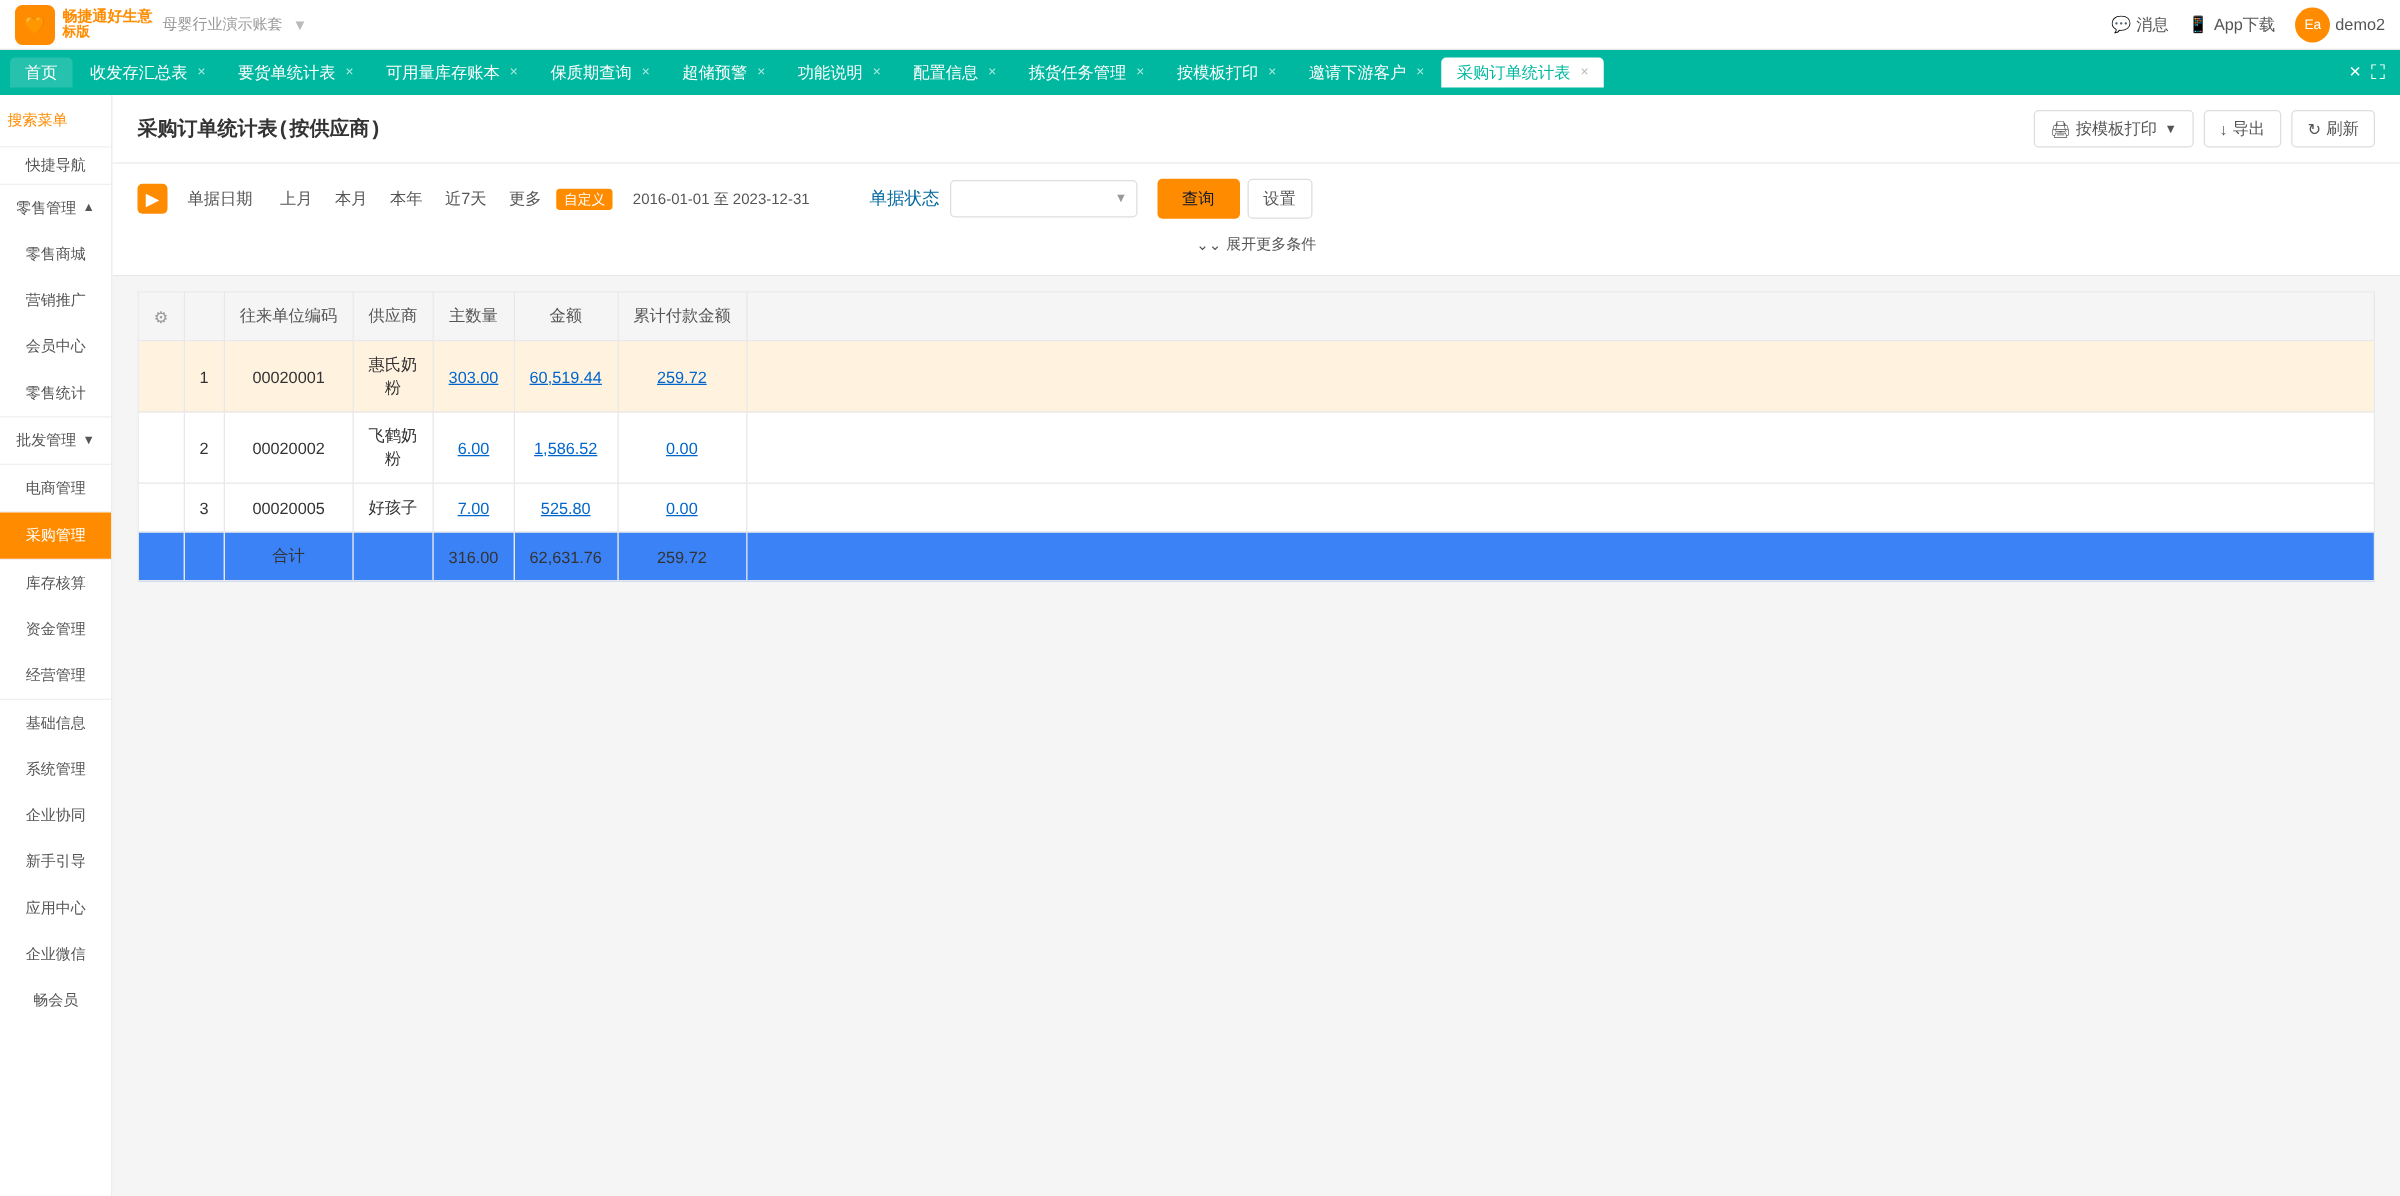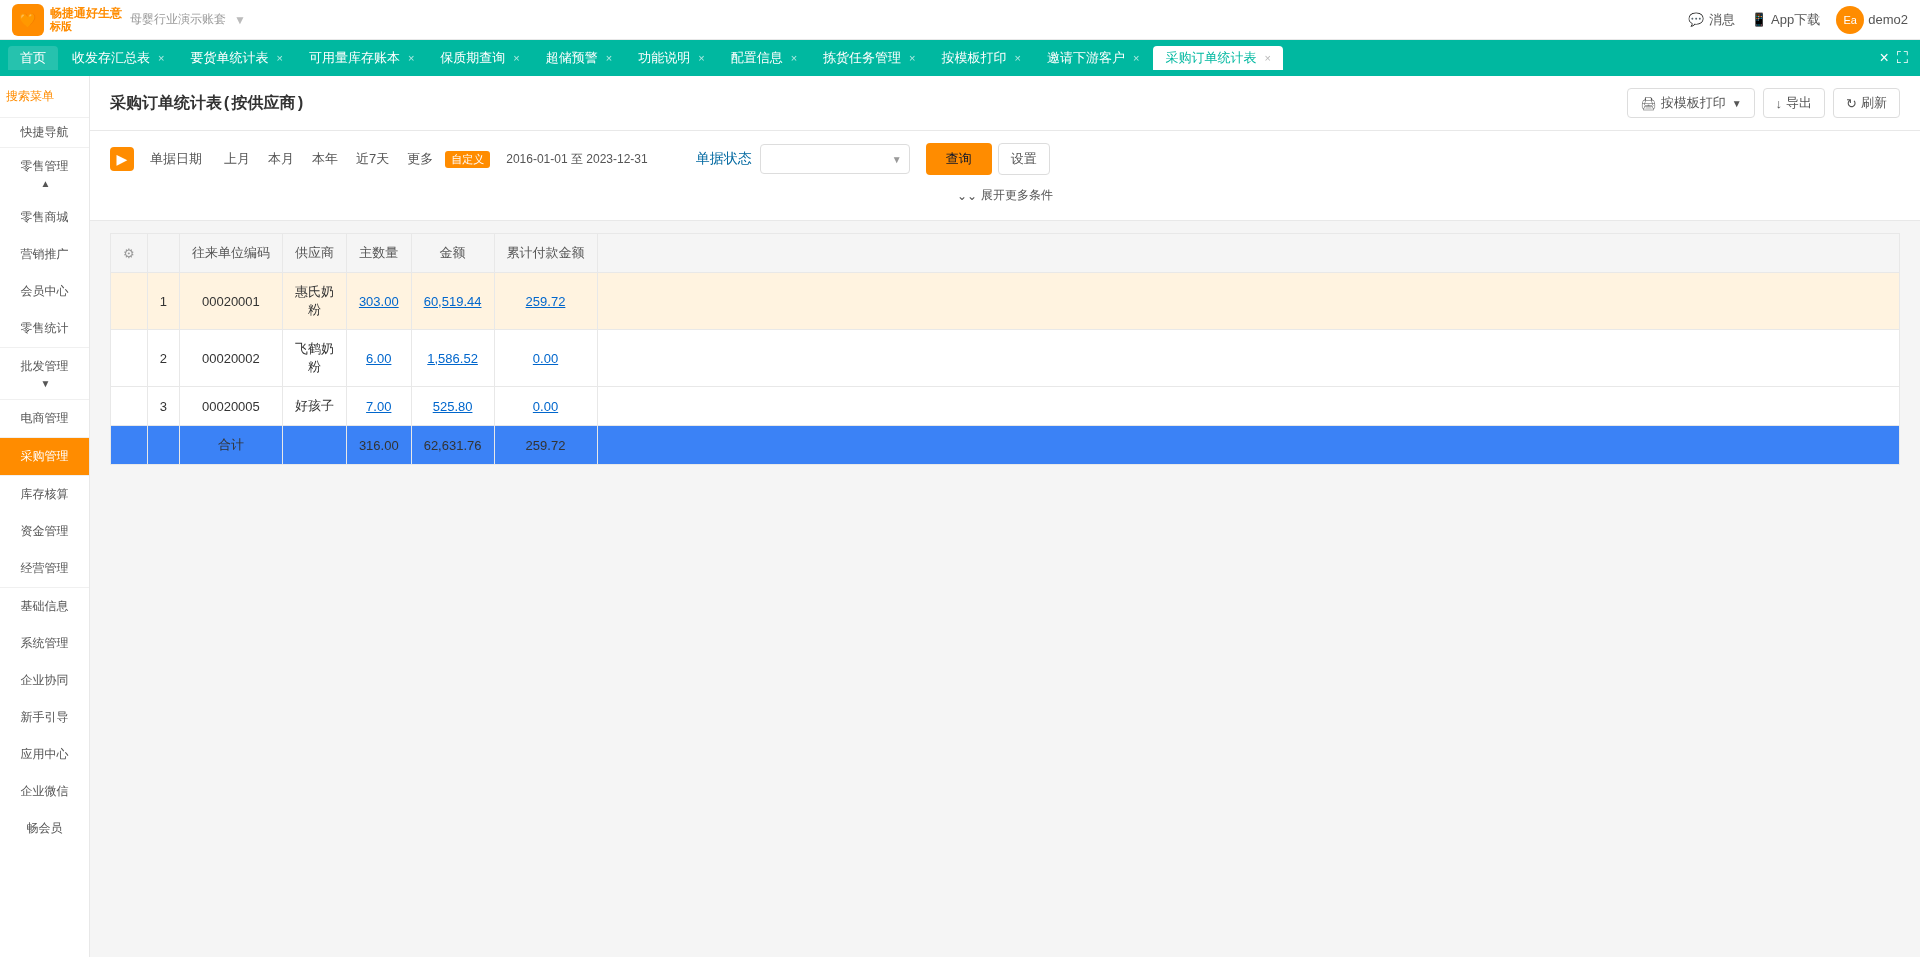--- a/index.html
+++ b/index.html
@@ -28,21 +28,21 @@
     .main-layout { display: flex; flex: 1; overflow: hidden; }
 
     
     .sidebar { width: 90px; background: #fff; border-right: 1px solid #e8e8e8; display: flex; flex-direction: column; overflow-y: auto; flex-shrink: 0; }
     .sidebar-search { padding: 8px 6px; border-bottom: 1px solid #f0f0f0; }
     .sidebar-search-btn { width: 100%; text-align: left; color: #ff8c00; font-size: 12px; cursor: pointer; padding: 4px 0; }
     .sidebar-nav-btn { width: 100%; text-align: center; color: #555; font-size: 12px; cursor: pointer; padding: 6px 16px; border-bottom: 1px solid #f0f0f0; }
     .sidebar-section { border-bottom: 1px solid #f0f0f0; }
     .sidebar-item { padding: 10px 6px; text-align: center; font-size: 12px; color: #555; cursor: pointer; display: flex; flex-direction: column; align-items: center; gap: 3px; }
     .sidebar-item.active { background: #ff8c00; color: white; }
-    .sidebar-item.has-arrow { flex-direction: column; justify-content: center; }
+    .sidebar-item.has-arrow { flex-direction: row; justify-content: center; }
     .sidebar-item .arrow-icon { font-size: 10px; margin-left: 2px; }
 
     
     .content { flex: 1; display: flex; flex-direction: column; overflow: hidden; background: #f5f5f5; }
     .page-header { background: #fff; padding: 12px 20px; border-bottom: 1px solid #e8e8e8; display: flex; align-items: center; justify-content: space-between; }
     .page-title { font-size: 16px; font-weight: bold; color: #333; font-family: Liberation Mono, monospace; }
     .page-actions { display: flex; align-items: center; gap: 8px; }
     .btn-print { display: flex; align-items: center; gap: 4px; padding: 5px 12px; border: 1px solid #ddd; border-radius: 4px; background: #fff; color: #555; cursor: pointer; font-size: 13px; }
     .btn-export { display: flex; align-items: center; gap: 4px; padding: 5px 12px; border: 1px solid #ddd; border-radius: 4px; background: #fff; color: #555; cursor: pointer; font-size: 13px; }
     .btn-refresh { display: flex; align-items: center; gap: 4px; padding: 5px 12px; border: 1px solid #ddd; border-radius: 4px; background: #fff; color: #555; cursor: pointer; font-size: 13px; }

